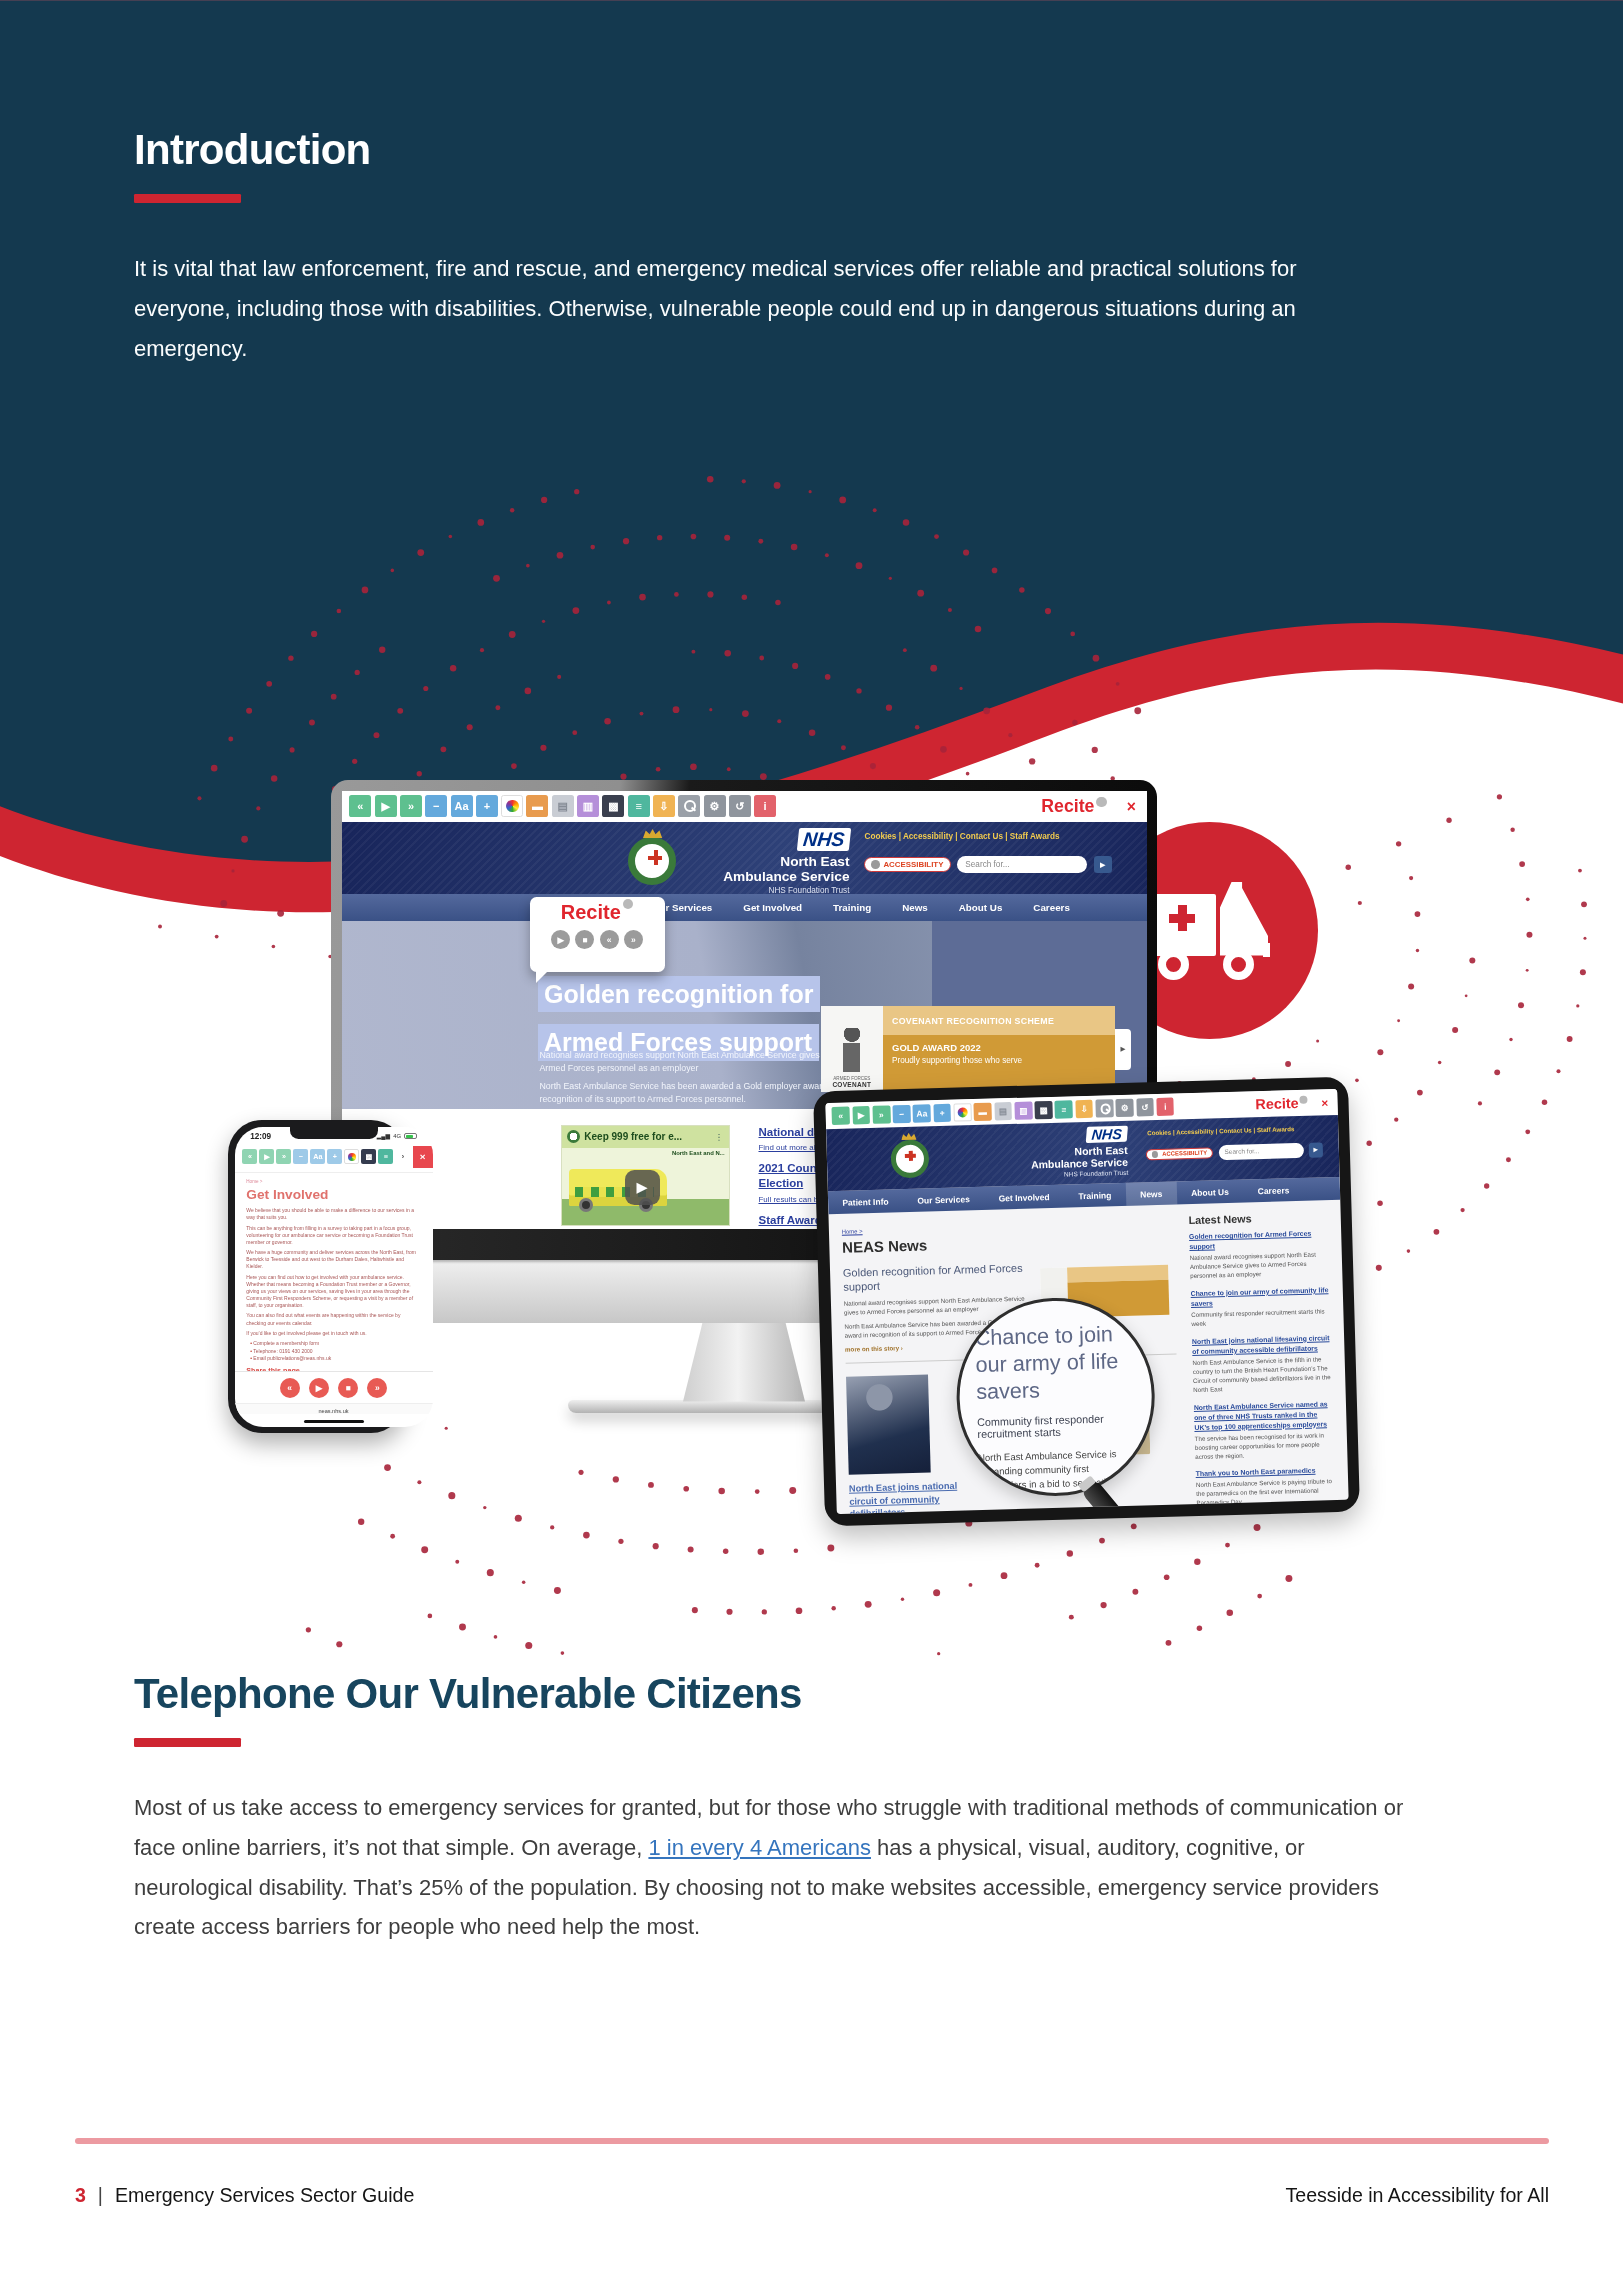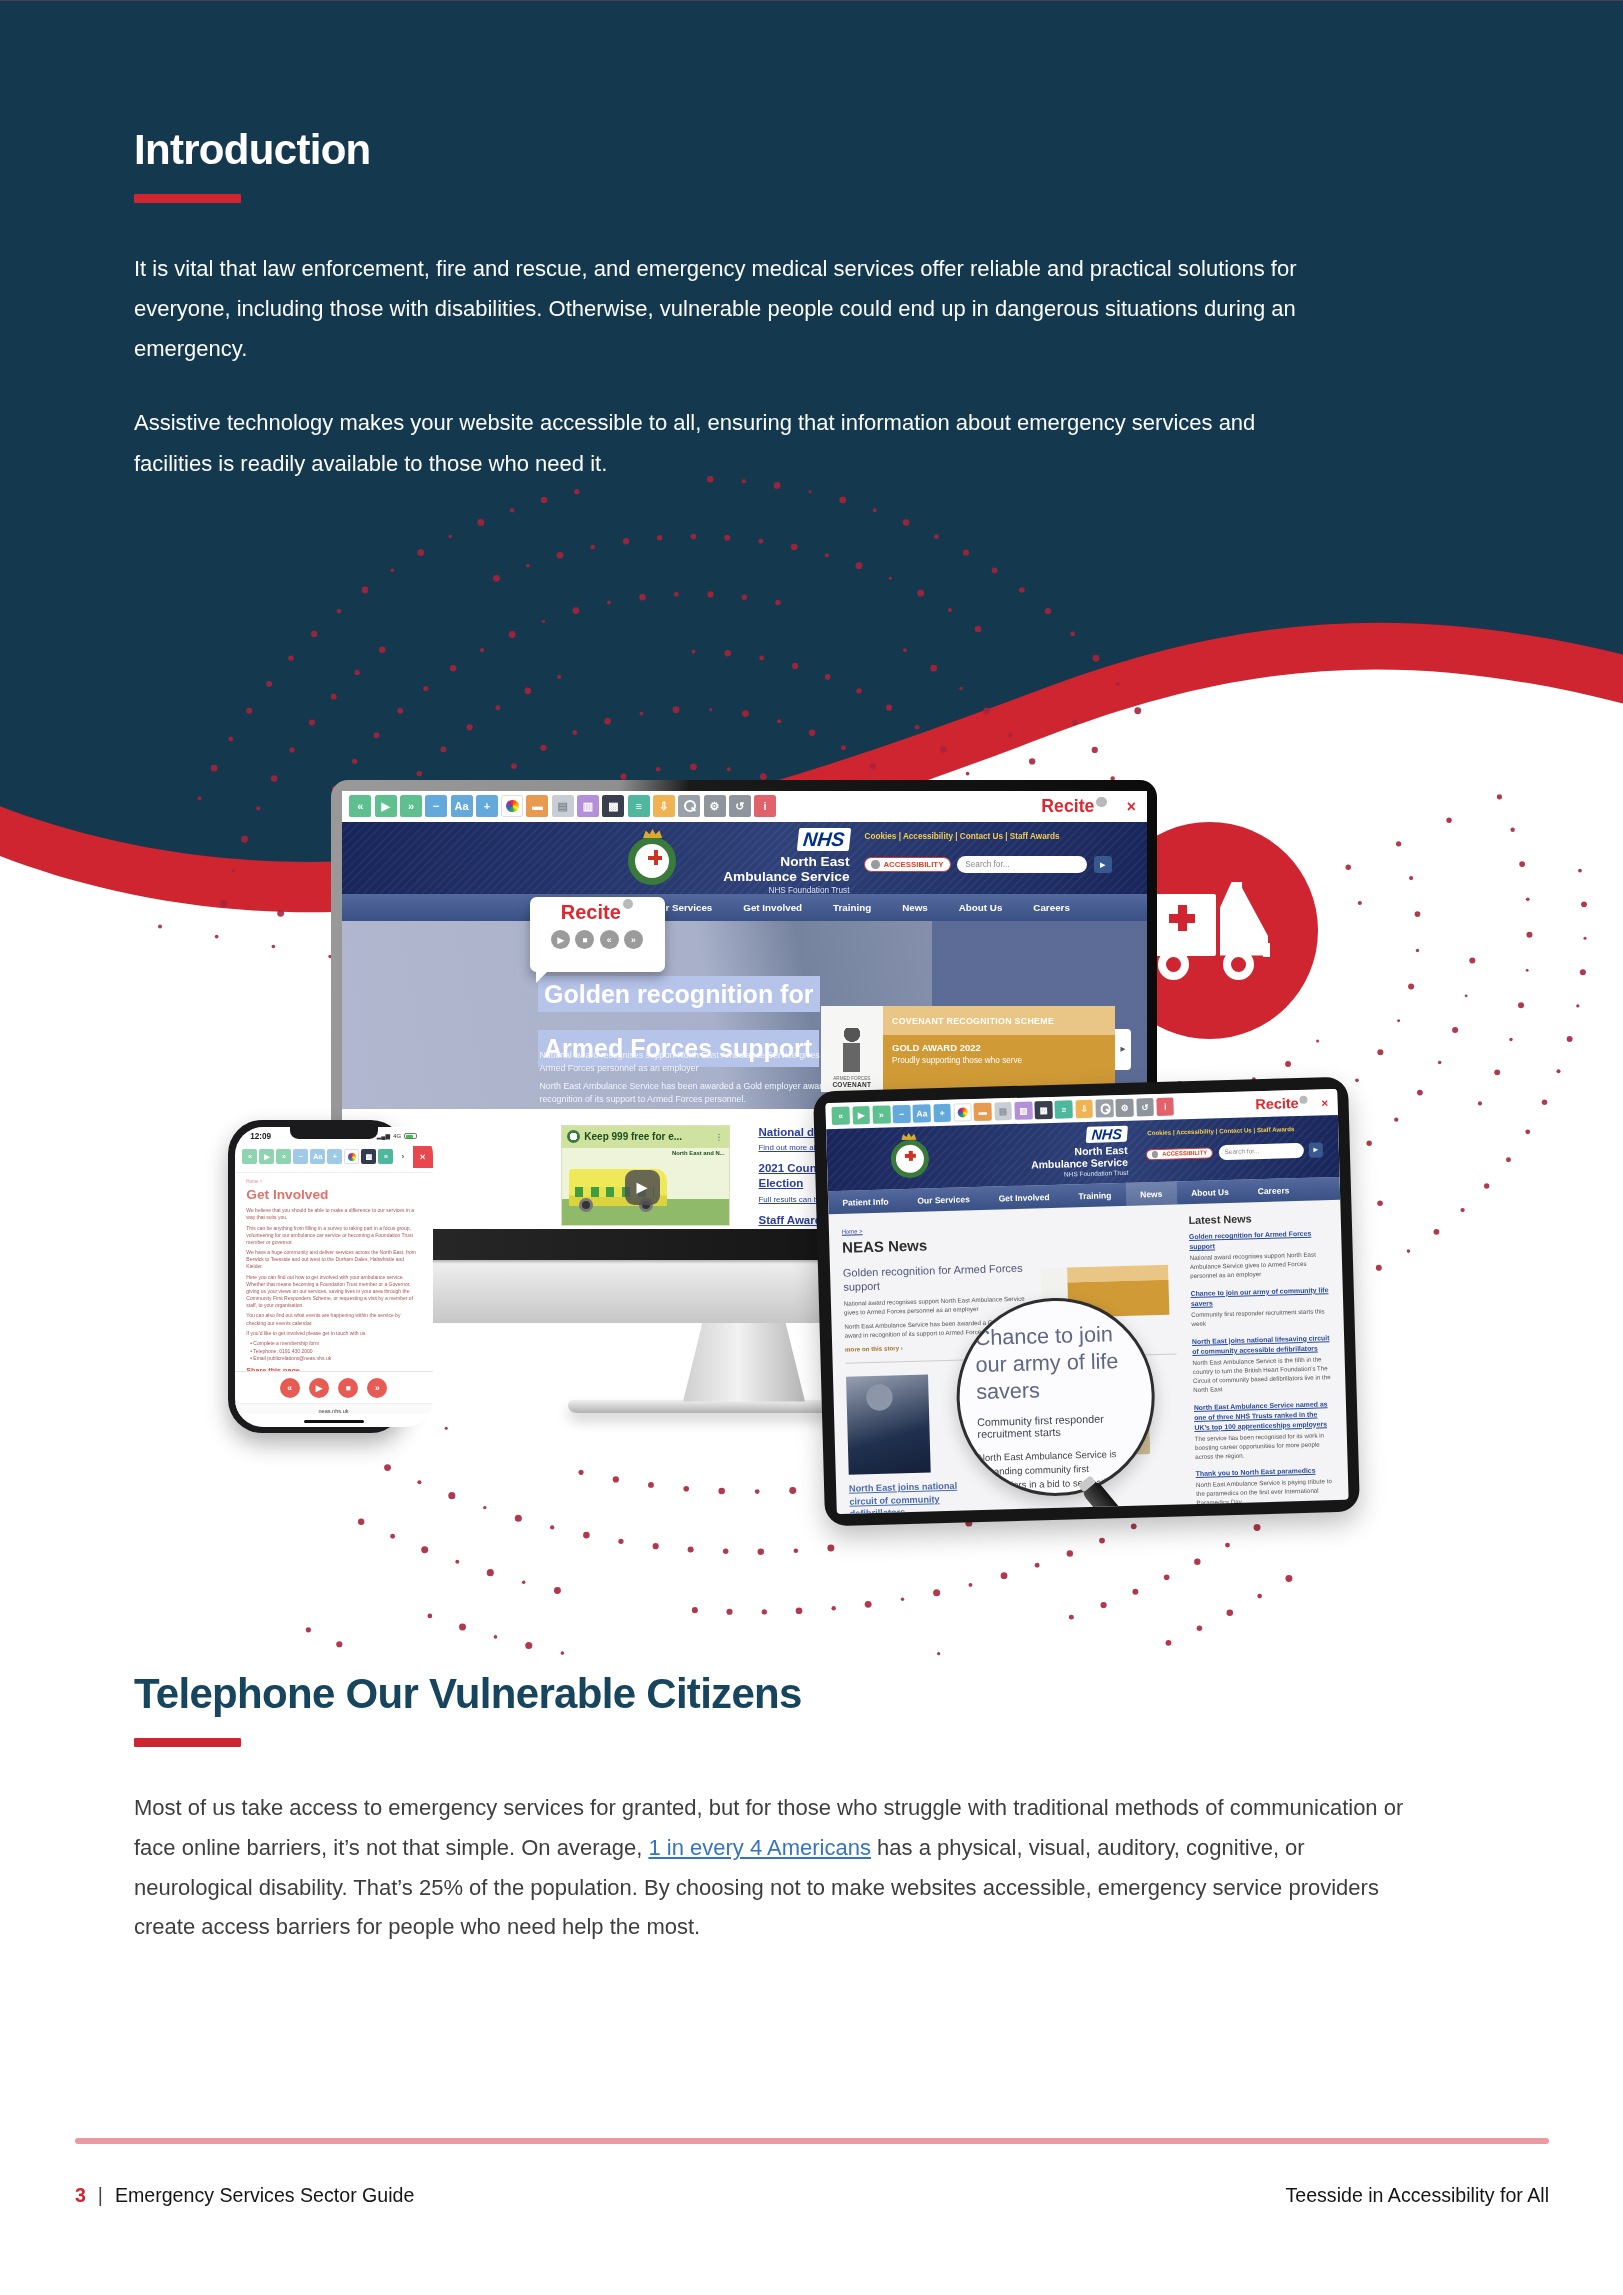--- a/index.html
+++ b/index.html
@@ -113,21 +113,21 @@
      background:linear-gradient(80deg,#b0b7ce 0%,#a9b1ca 46%,#76839f 58%,#9AA5BF 100%)}
   .m-hero .panel{position:absolute;right:0;top:0;width:215px;height:100%;background:#5D6C96}
   .recite-badge{position:absolute;left:188px;top:-23.6px;width:135px;height:75px;background:#fff;border-radius:6.5px;
      box-shadow:0 5.2px 11.8px rgba(0,0,0,.3);text-align:center;z-index:4}
   .recite-badge::after{content:"";position:absolute;left:6.5px;bottom:-10.5px;border:6.5px solid transparent;border-top-color:#fff;border-left-color:#fff}
   .recite-badge .r-brand{font-size:20px;line-height:1.5}
   .recite-badge .dots{display:flex;justify-content:center;gap:5.2px;margin-top:2.6px}
   .recite-badge .dots b{width:19px;height:19px;border-radius:50%;background:#9b9b9b;color:#fff;font-size:8.5px;
      display:flex;align-items:center;justify-content:center}
   .m-hero h3{position:absolute;left:196px;top:55px;font-size:25px;line-height:1.4;color:#fff}
-  .m-hero h3 span{background:#B7C4EA;padding:0.7px 6.5px;display:inline-block;margin-bottom:18px}
+  .m-hero h3 span{background:#B7C4EA;padding:0.7px 6.5px;display:inline-block;margin-bottom:12px}
   .m-hero .hp{position:absolute;left:198px;width:301px;font-size:8.8px;line-height:1.45;color:#f2f5fc}
   .m-hero .hp1{top:128px}.m-hero .hp2{top:159px}
   .m-hero .more{position:absolute;right:225px;bottom:7.9px;font-size:9.2px;font-weight:bold;color:#fff}
   .gold-card{position:absolute;right:15.7px;top:85px;width:310px;display:flex;z-index:3}
   .gold-card .cov{width:62px;height:86px;background:#f6f6f4;display:flex;flex-direction:column;
      align-items:center;justify-content:flex-end;padding:3.9px;color:#333}
   .gold-card .cov .fig{width:26px;height:48px;background:
      radial-gradient(circle at 50% 12%,#555 0 18%,transparent 19%),
      linear-gradient(#666 0 0) 50% 80%/17px 29px no-repeat}
   .gold-card .cov .c1{font-size:4.6px;color:#666}
@@ -615,21 +615,20 @@
       <circle cx="1833.5" cy="2489.0" r="4.2" fill="#A7233A" opacity="0.9"></circle>
       <circle cx="1786.2" cy="2511.2" r="4.5" fill="#A7233A" opacity="0.9"></circle>
       <circle cx="518.7" cy="2513.4" r="4.7" fill="#A7233A" opacity="0.9"></circle>
       <circle cx="471.4" cy="2491.3" r="4.0" fill="#A7233A" opacity="0.9"></circle>
     </svg>
 
   <header class="intro">
     <h1>Introduction</h1>
     <div class="redbar"></div>
     <p class="first">It is vital that law enforcement, fire and rescue, and emergency medical services offer reliable and practical solutions for everyone, including those with disabilities. Otherwise, vulnerable people could end up in dangerous situations during an emergency.</p>
-    <p class="second">Assistive technology makes your website accessible to all, ensuring that information about emergency services and facilities is readily available to those who need it.</p>
   </header>
 
   <div class="amb-circle">
     <div class="amb">
       <div class="body"></div>
         <div class="cr1"></div>
         <div class="cr2"></div>
       <div class="cab"></div>
         <div class="bump"></div>
       <div class="w w1"></div>

